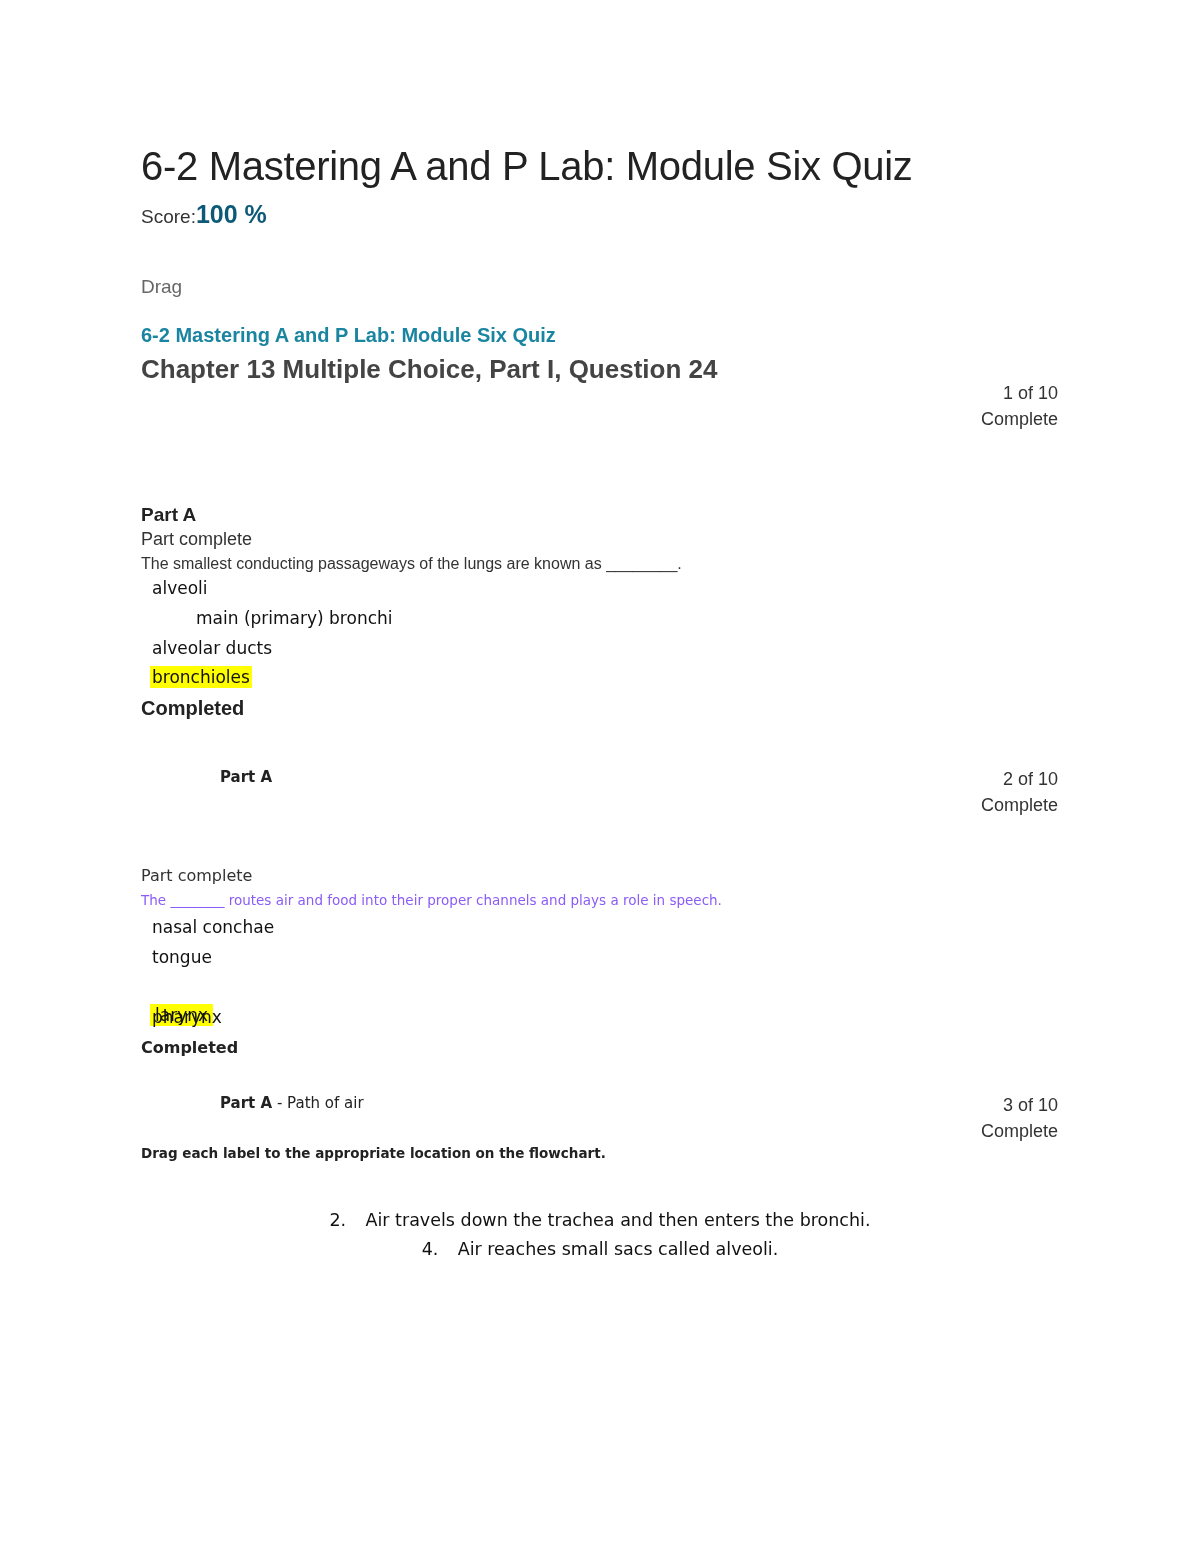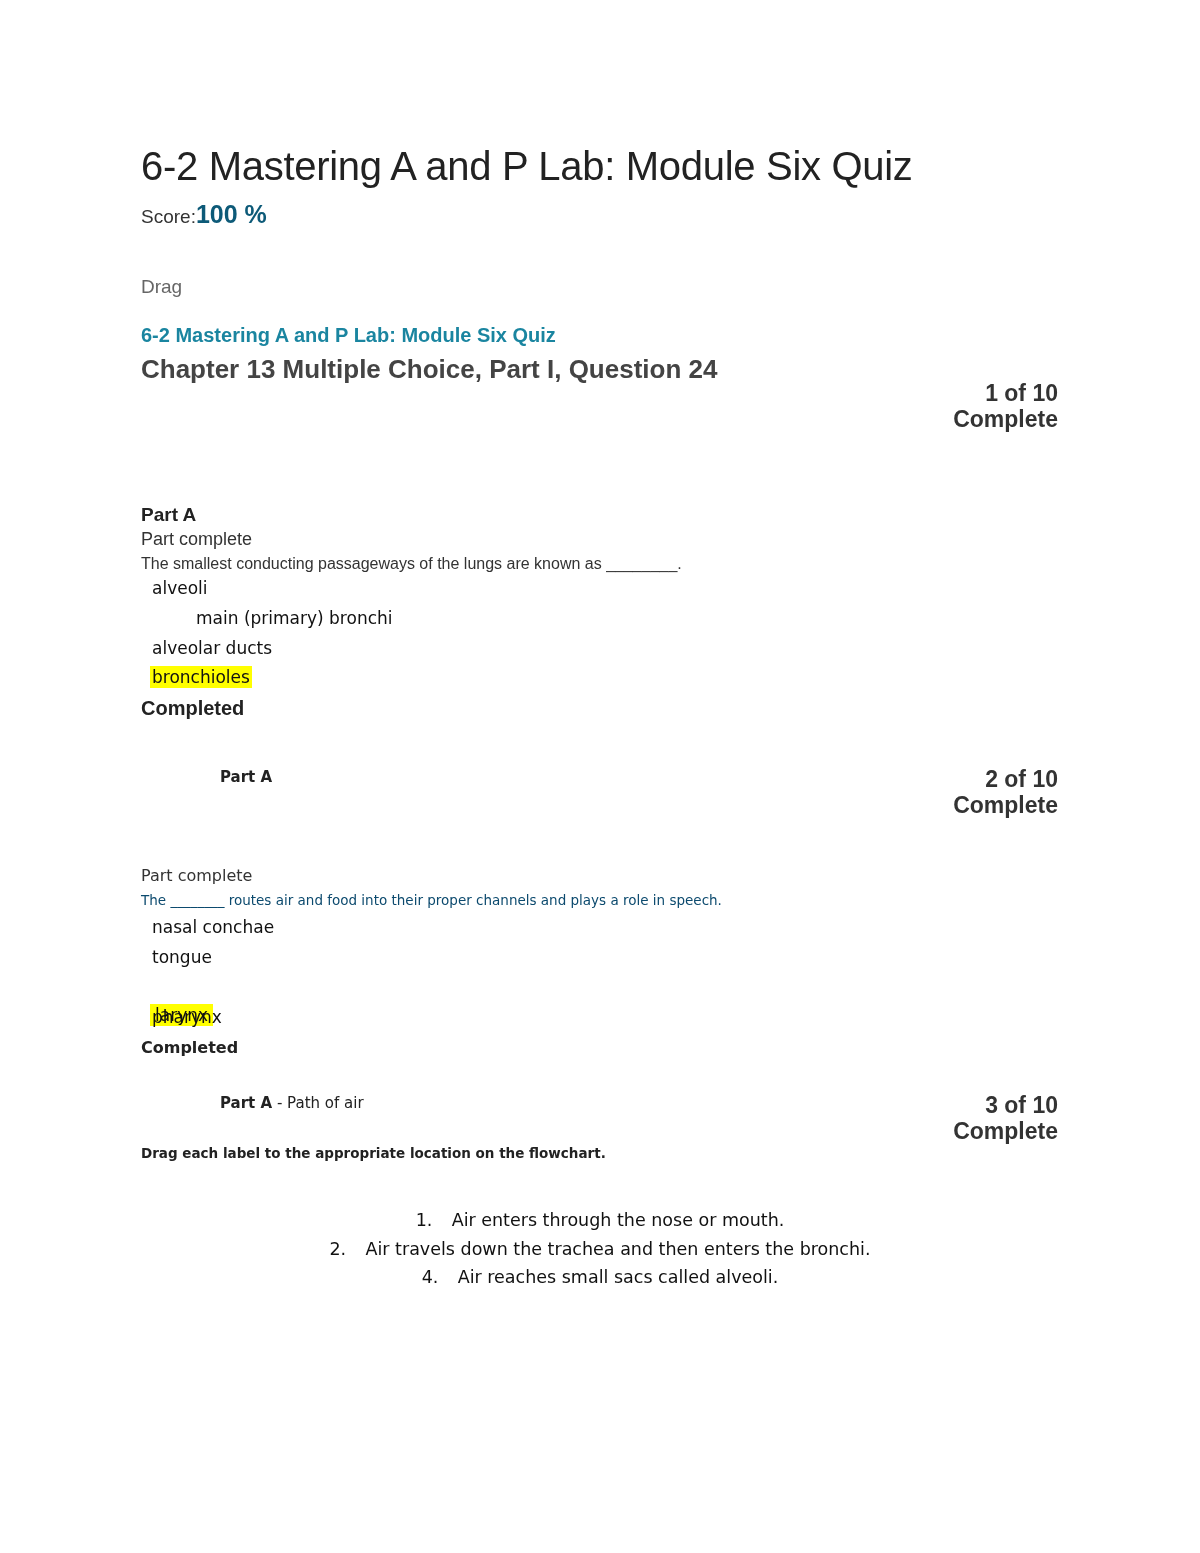--- a/index.html
+++ b/index.html
@@ -6,28 +6,28 @@
   body { width:1200px; height:1553px; position:relative; overflow:hidden; color:#222; }
   .abs { position:absolute; white-space:nowrap; }
   .sans { font-family:"Liberation Sans", sans-serif; }
   .cal { font-family:"DejaVu Sans", sans-serif; }
   .title { left:141px; top:144px; font-size:40px; color:#222; letter-spacing:-0.3px; }
   .score-lbl { left:141px; top:200px; font-size:19px; color:#333; }
   .score-val { font-size:25px; font-weight:bold; color:#0d5a78; }
   .help { left:141px; top:276px; font-size:19px; color:#666; }
   .quiz-link { left:141px; top:324px; font-size:20px; font-weight:bold; color:#1a85a0; }
   .chapter { left:141px; top:354px; font-size:26px; font-weight:bold; color:#444; }
-  .counter { right:142px; text-align:right; font-size:23px; color:#333; line-height:26px;font-weight:bold; }
+  .counter { right:142px; text-align:right; font-size:18px; color:#333; line-height:26px; }
   .partA { left:141px; top:504px; font-size:19px; font-weight:bold; color:#222; }
   .partc { left:141px; top:529px; font-size:18px; color:#333; }
   .q1 { left:141px; top:555px; font-size:16px; color:#333; }
   .opt { font-size:17px; color:#111; }
   .hl { background:#ffff00; }
   .completed { font-weight:bold; color:#222; }
-  .cal-small { font-size:14px; color:#0c4a6e; }
+  .cal-small { font-size:14px; color:#8b5cf6; }
   ol.steps { position:absolute; left:0; width:1200px; top:1206px; margin:0; padding:0; list-style:none; text-align:center; font-size:17.5px; color:#111; }
   ol.steps li { line-height:28.5px; }
   ol.steps .num { display:inline-block; width:36px; text-align:left; }
 </style>
 </head>
 <body>
 
 <div class="abs sans title">6-2 Mastering A and P Lab: Module Six Quiz</div>
 <div class="abs sans score-lbl">
   <span>Score:</span><span class="score-val">100 %</span>
@@ -66,16 +66,15 @@
 <div class="abs cal" style="left:220px; top:1094px; font-size:15px; color:#222;">
   <span class="completed">Part A</span><span> - Path of air</span>
 </div>
 <div class="abs sans counter" style="top:1092px;">
   <div>3 of 10</div>
   <div>Complete</div>
 </div>
 <div class="abs cal completed" style="left:141px; top:1145px; font-size:13.5px;">Drag each label to the appropriate location on the flowchart.</div>
 
 <ol class="steps cal">
-  <li><span class="num">1.</span><span>Air enters through the nose or mouth.</span></li>
   <li><span class="num">2.</span><span>Air travels down the trachea and then enters the bronchi.</span></li>
   <li><span class="num">4.</span><span>Air reaches small sacs called alveoli.</span></li>
 </ol>
 
 </body></html>

